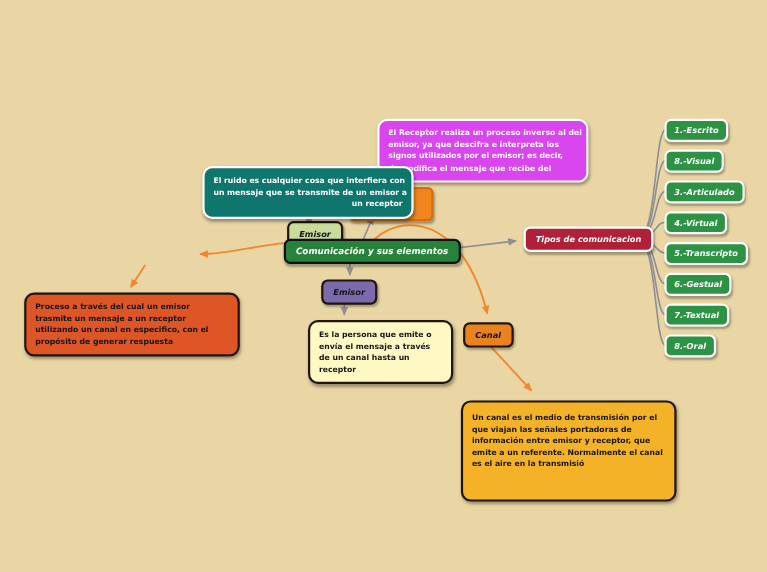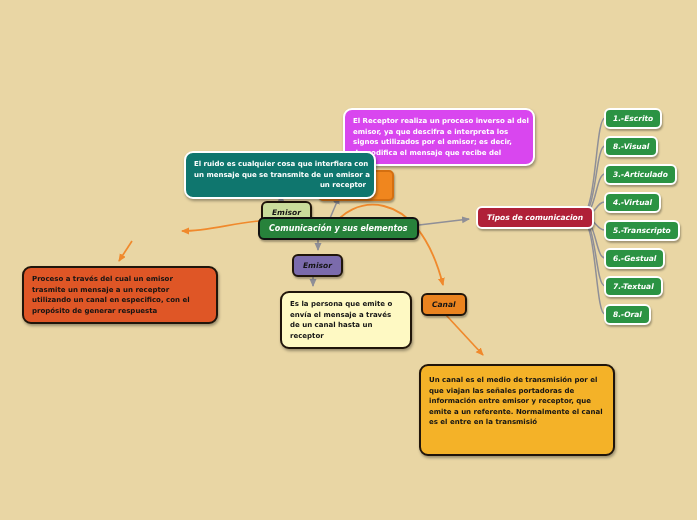--- a/index.html
+++ b/index.html
@@ -111,21 +111,21 @@
     <div class="ln">envía el mensaje a través</div>
     <div class="ln">de un canal hasta un</div>
     <div class="ln">receptor</div>
   </div>
 
   <div id="note-canal" class="note dark-border">
     <div class="ln">Un canal es el medio de transmisión por el</div>
     <div class="ln">que viajan las señales portadoras de</div>
     <div class="ln">información entre emisor y receptor, que</div>
     <div class="ln">emite a un referente. Normalmente el canal</div>
-    <div class="ln">es el entre en la transmisió</div>
+    <div class="ln">es el aire en la transmisió</div>
   </div>
 
   <div id="node-ruido" class="node dark-border">Emisor</div>
   <div id="node-center" class="node">Comunicación y sus elementos</div>
   <div id="node-emisor" class="node dark-border">Emisor</div>
   <div id="node-canal" class="node dark-border">Canal</div>
   <div id="node-tipos" class="node white-border">Tipos de comunicacion</div>
 
   <div id="leaf-0" class="node leaf">1.-Escrito</div>
   <div id="leaf-1" class="node leaf">8.-Visual</div>

